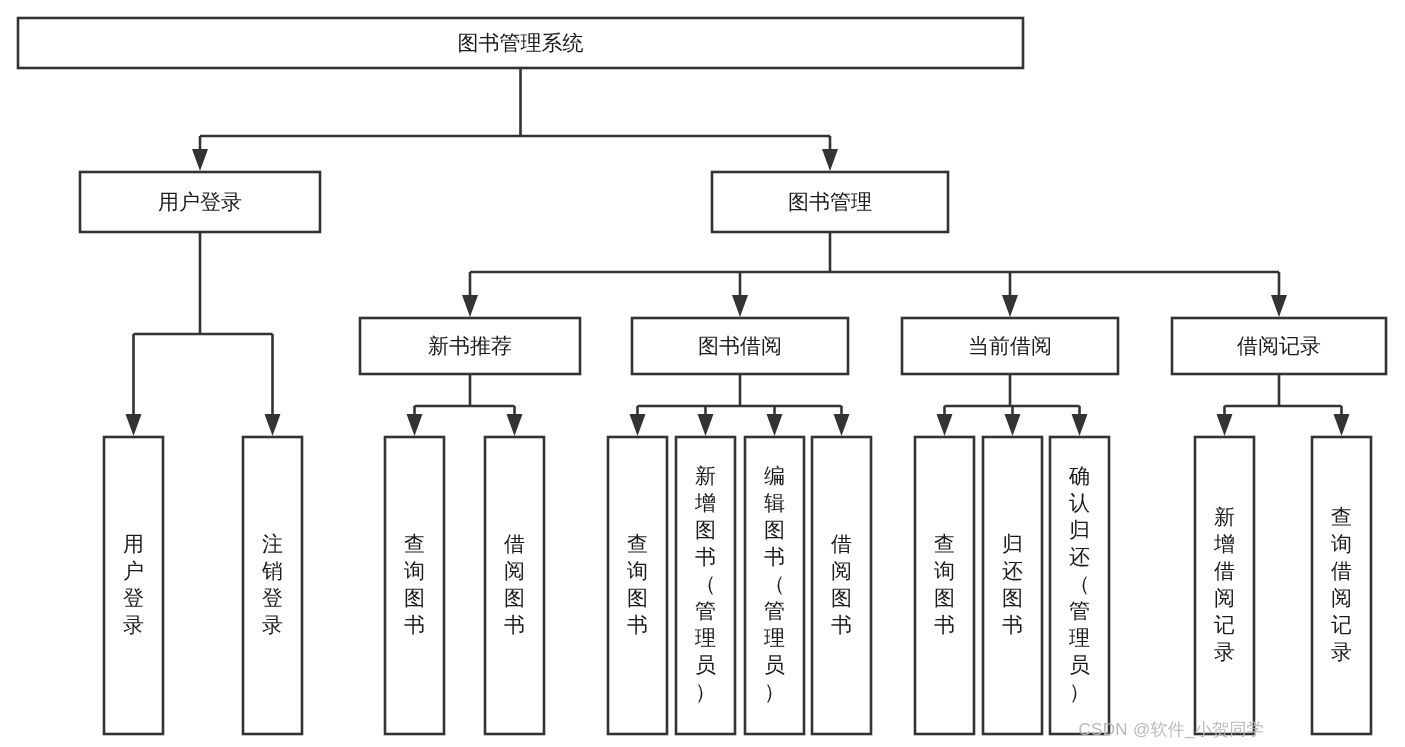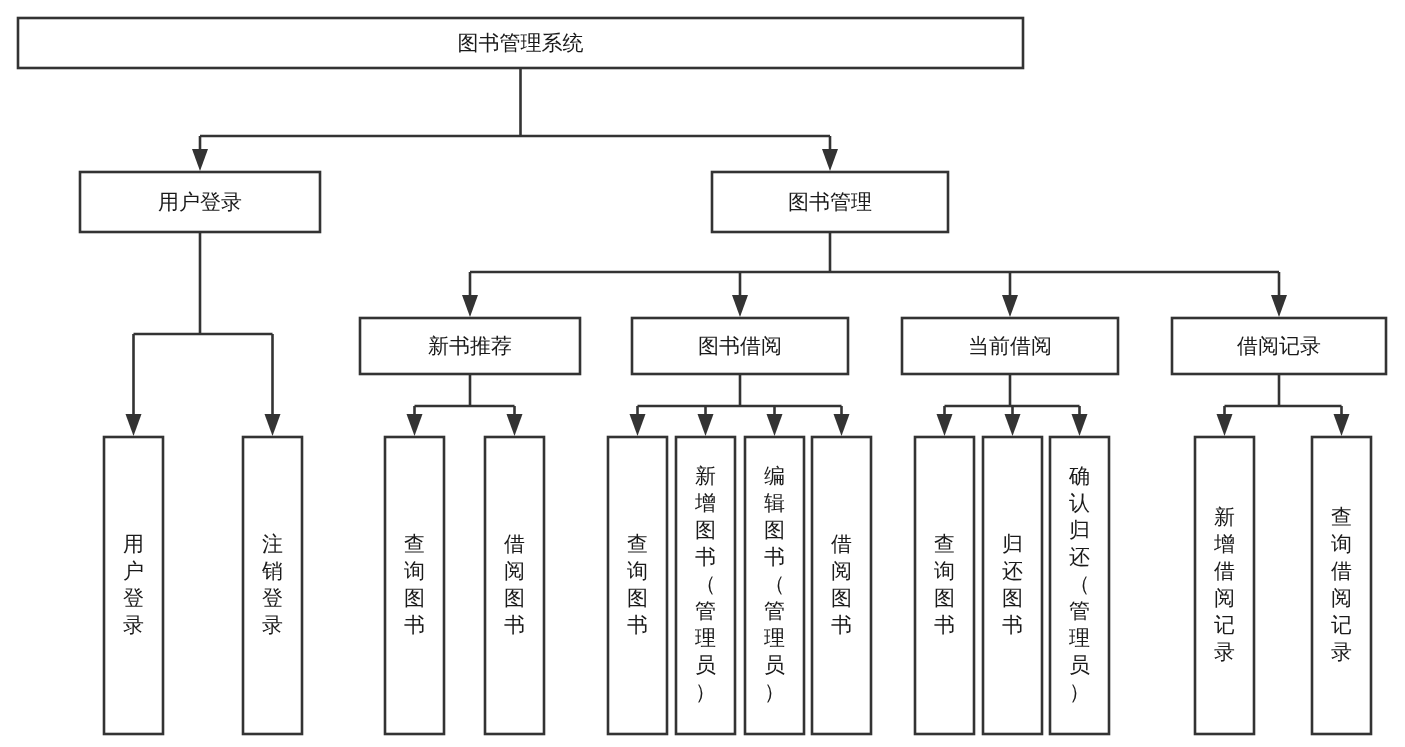--- a/index.html
+++ b/index.html
@@ -217,13 +217,14 @@
         <g>
           <rect class="node-box" x="1195" y="437" width="59" height="297"></rect>
           <text class="node-label-vertical" x="1224.5" y="523.94"><tspan x="1224.5" dy="0">新</tspan><tspan x="1224.5" dy="27">增</tspan><tspan x="1224.5" dy="27">借</tspan><tspan x="1224.5" dy="27">阅</tspan><tspan x="1224.5" dy="27">记</tspan><tspan x="1224.5" dy="27">录</tspan></text>
         </g>
         <g>
           <rect class="node-box" x="1312" y="437" width="59" height="297"></rect>
           <text class="node-label-vertical" x="1341.5" y="523.94"><tspan x="1341.5" dy="0">查</tspan><tspan x="1341.5" dy="27">询</tspan><tspan x="1341.5" dy="27">借</tspan><tspan x="1341.5" dy="27">阅</tspan><tspan x="1341.5" dy="27">记</tspan><tspan x="1341.5" dy="27">录</tspan></text>
         </g>
       </g>
   </svg>
+  <div class="watermark-text">CSDN @软件_小贺同学</div>
 </div>
 
 </body></html>

